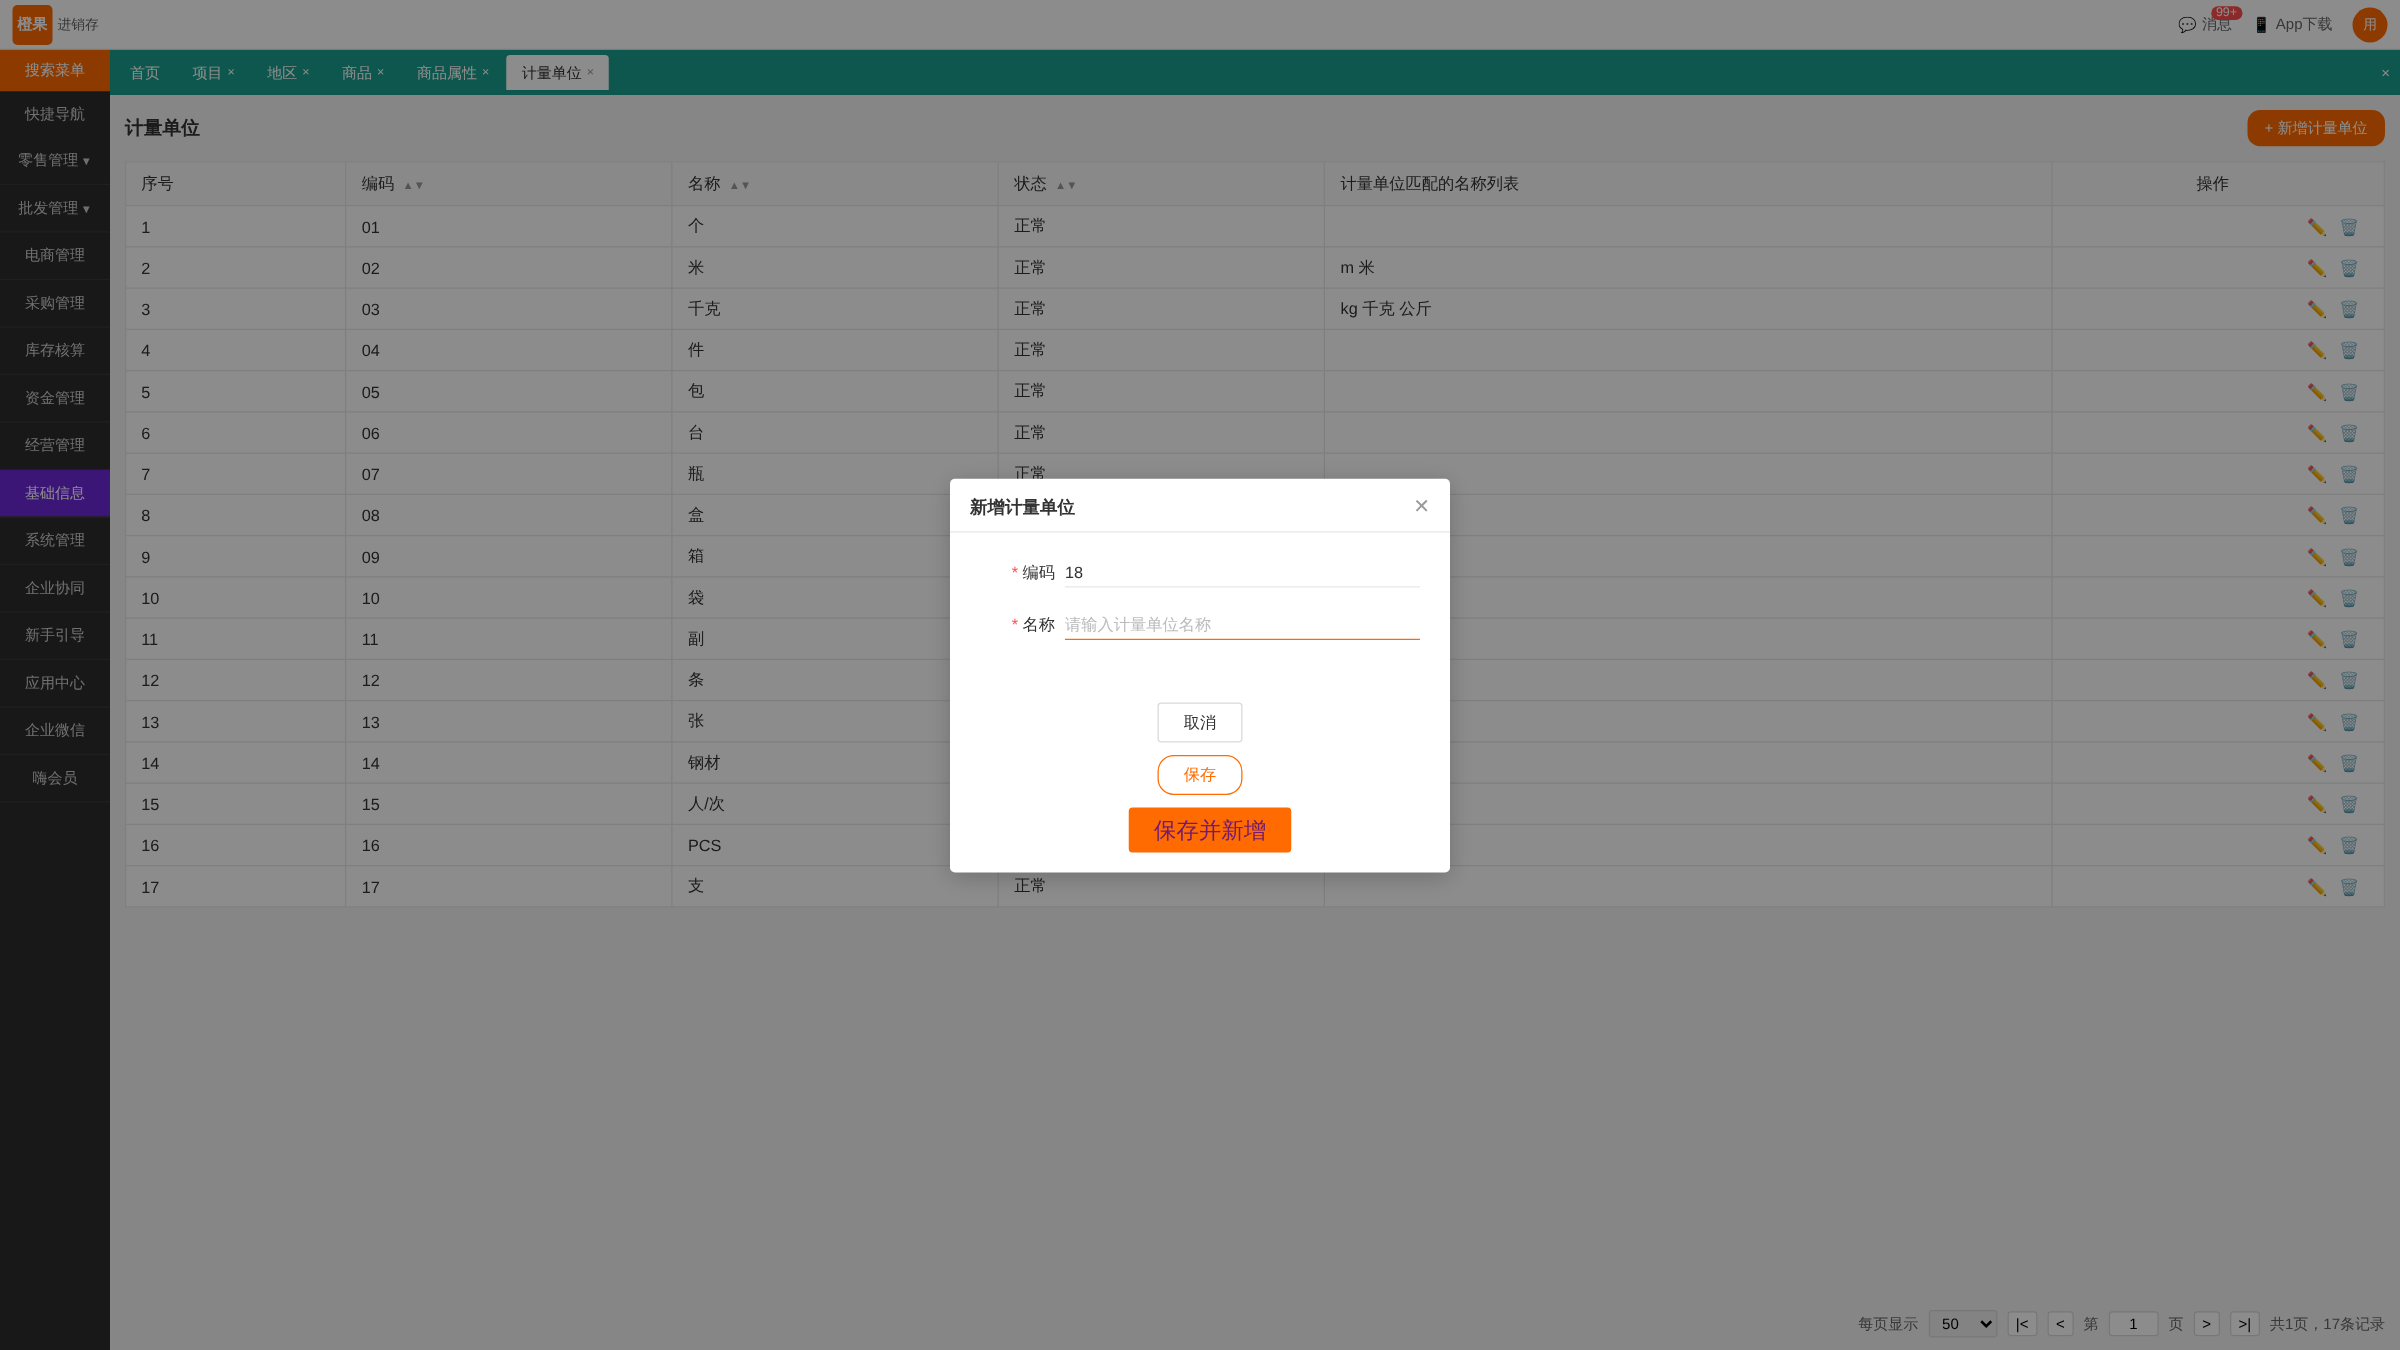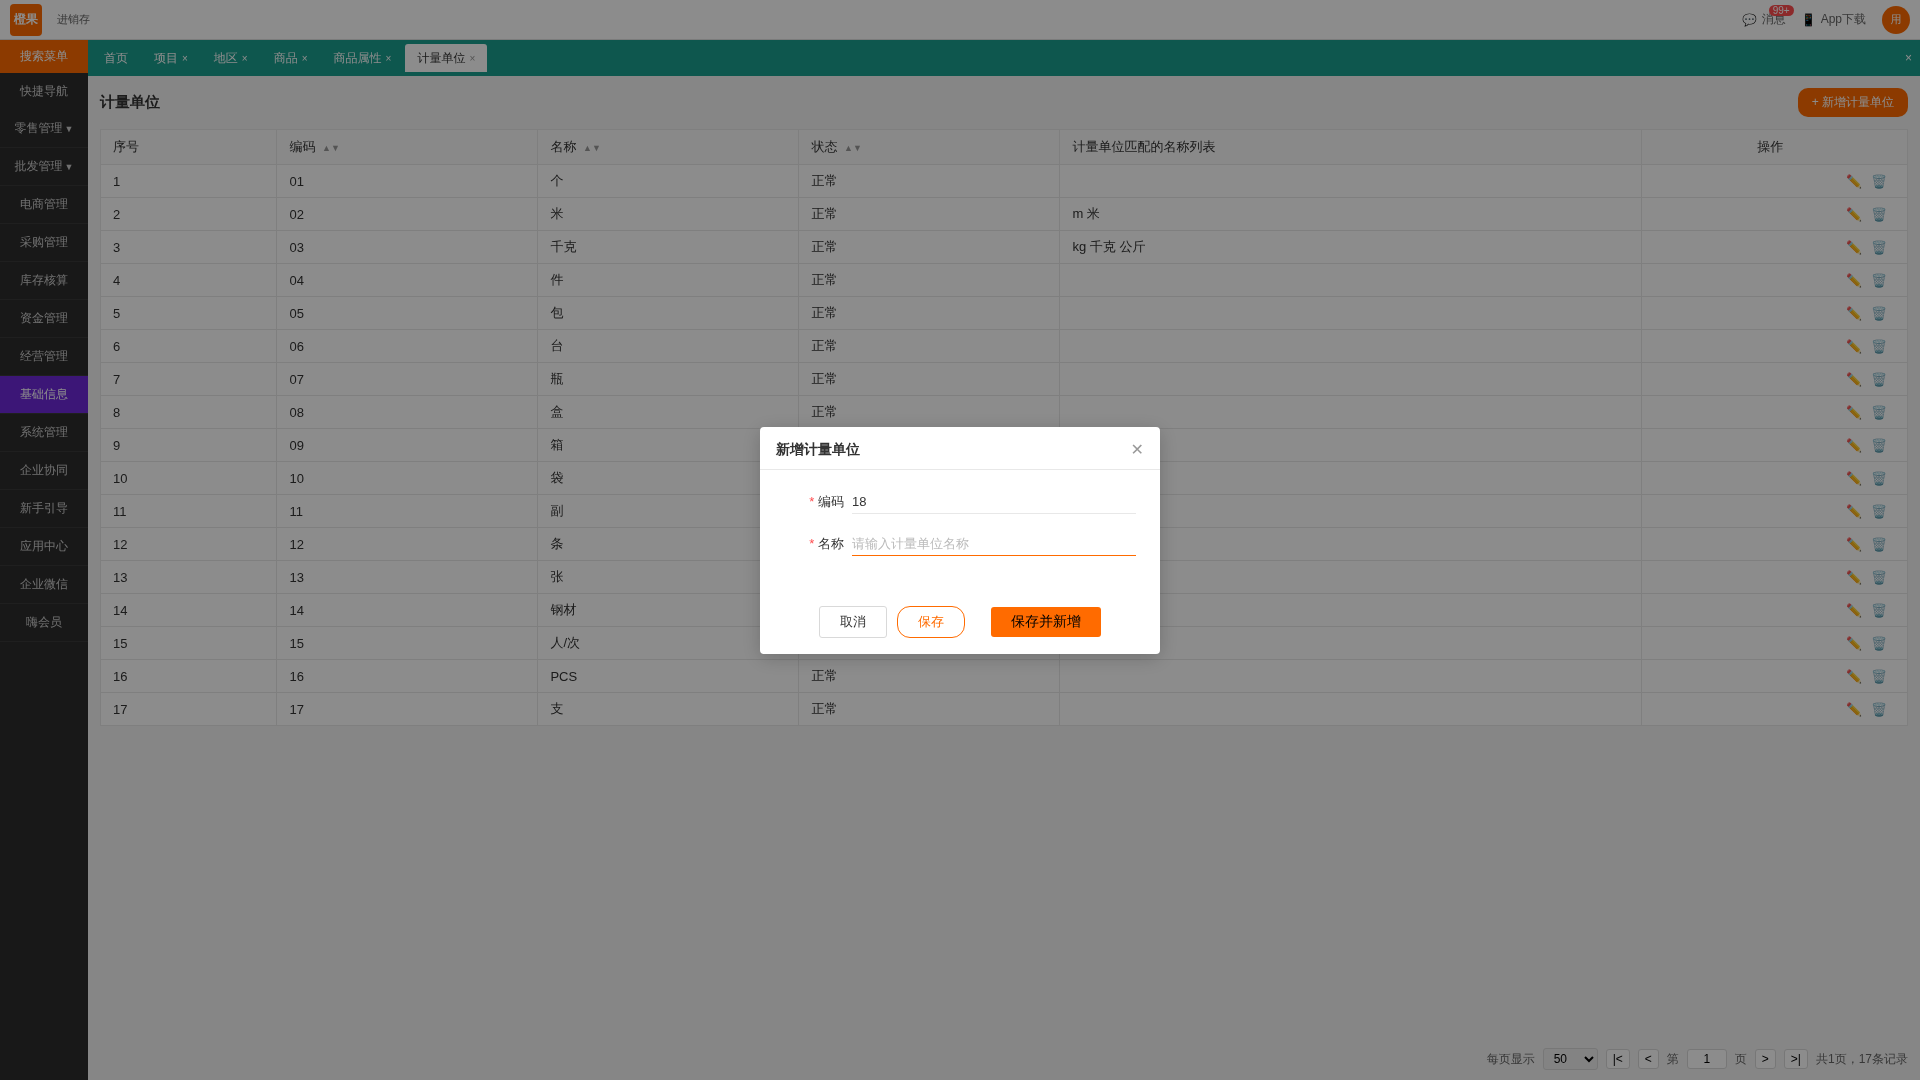--- a/index.html
+++ b/index.html
@@ -13,21 +13,20 @@
       display: flex;
       align-items: center;
       padding: 0 10px;
       flex-shrink: 0;
     }
     .logo-area {
       width: 80px;
       display: flex;
       align-items: center;
       gap: 4px;
-      justify-content: space-between;
     }
     .logo-icon {
       width: 32px;
       height: 32px;
       background: #ff6b00;
       border-radius: 4px;
       display: flex; align-items: center; justify-content: center;
       color: white; font-weight: bold; font-size: 12px;
     }
     .header-center { flex: 1; display: flex; align-items: center; justify-content: center; }
@@ -220,20 +219,21 @@
       color: #333;
     }
     .form-input.active-border { border-bottom: 1px solid #ff6b00; }
     .form-input::placeholder { color: #bbb; }
     .modal-footer {
       display: flex;
       align-items: center;
       justify-content: center;
       padding: 12px 16px 16px;
       gap: 10px;
+      flex-direction: column;
     }
     .btn-cancel {
       border: 1px solid #d9d9d9;
       background: white;
       padding: 6px 20px;
       border-radius: 3px;
       cursor: pointer;
       font-size: 13px;
       color: #333;
     }
@@ -242,25 +242,25 @@
       background: white;
       color: #ff6b00;
       padding: 6px 20px;
       border-radius: 13px;
       cursor: pointer;
       font-size: 13px;
     }
     .btn-save-new {
       border: none;
       background: #ff6b00;
-      color: #000000;
+      color: #701a75;
       padding: 6px 20px;
       border-radius: 3px;
       cursor: pointer;
-      font-size: 14px;
+      font-size: 18px;
       margin-left: 16px;
     }
 
     .sort-arrows { font-size: 9px; color: #999; margin-left: 3px; }
   </style>
 </head>
 <body>
 
 <div class="top-header">
   <div class="logo-area">

